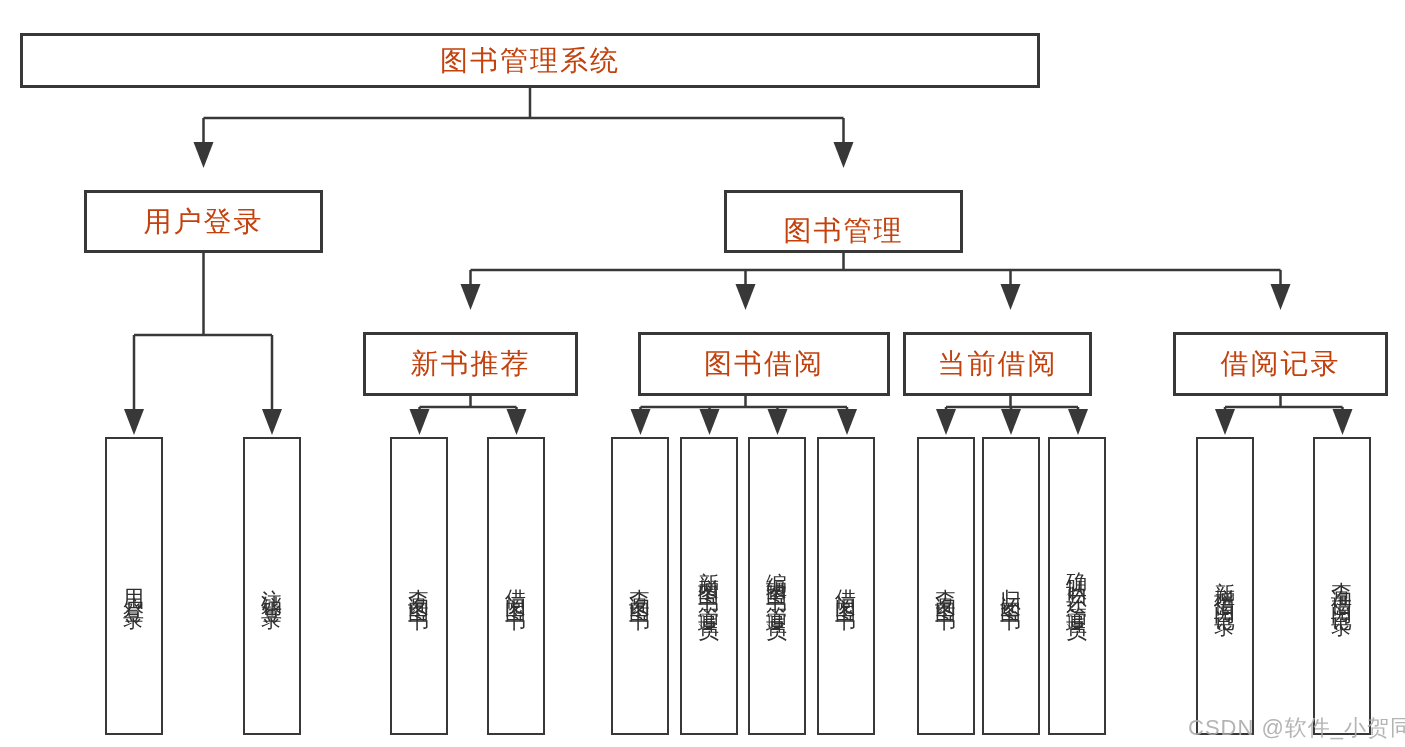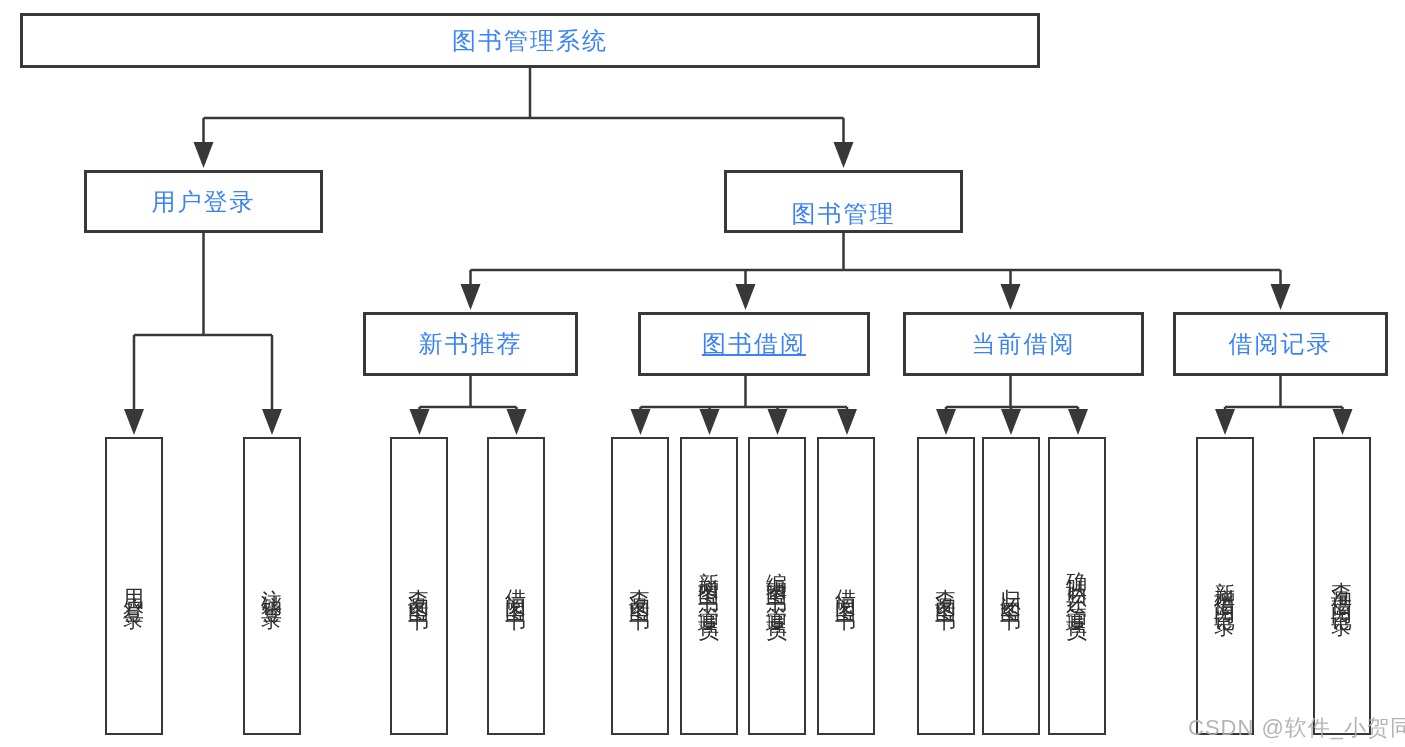--- a/index.html
+++ b/index.html
@@ -23,24 +23,25 @@
   }
   .box {
     position: absolute;
     box-sizing: border-box;
     background: #ffffff;
     border: 3px solid #383838;
     display: flex;
     align-items: center;
     justify-content: center;
     z-index: 2;
-    color: #3b82f6;
-    font-size: 24px;
+    color: #c2410c;
+    font-size: 28px;
     letter-spacing: 2px;
     white-space: nowrap;
+    margin-top: 20px;
   }
   .leaf {
     position: absolute;
     box-sizing: border-box;
     top: 437px;
     height: 298px;
     width: 58px;
     background: #ffffff;
     border: 2px solid #383838;
     display: flex;
@@ -57,22 +58,22 @@
     color: #2f2f2f;
     white-space: nowrap;
   }
   
   .n-root { left: 20px; top: 13px; width: 1020px; height: 55px; }
   
   .n-user-login      { left: 84px;  top: 170px; width: 239px; height: 63px; }
   .n-book-management { left: 724px; top: 170px; width: 239px; height: 63px; align-items: flex-end; }
   
   .n-new-book-recommend { left: 363px;  top: 312px; width: 215px; height: 64px; text-align: center; }
-  .n-book-borrow        { left: 638px;  top: 312px; width: 232px; height: 64px; text-decoration: underline; }
-  .n-current-borrow     { left: 903px;  top: 312px; width: 241px; height: 64px; }
+  .n-book-borrow        { left: 638px;  top: 312px; width: 252px; height: 64px; }
+  .n-current-borrow     { left: 903px;  top: 312px; width: 189px; height: 64px; }
   .n-borrow-records     { left: 1173px; top: 312px; width: 215px; height: 64px; }
   
   .l-1  { left: 105px; }
   .l-2  { left: 243px; }
   .l-3  { left: 390px; }
   .l-4  { left: 487px; }
   .l-5  { left: 611px; }
   .l-6  { left: 680px; }
   .l-7  { left: 748px; }
   .l-8  { left: 817px; }

